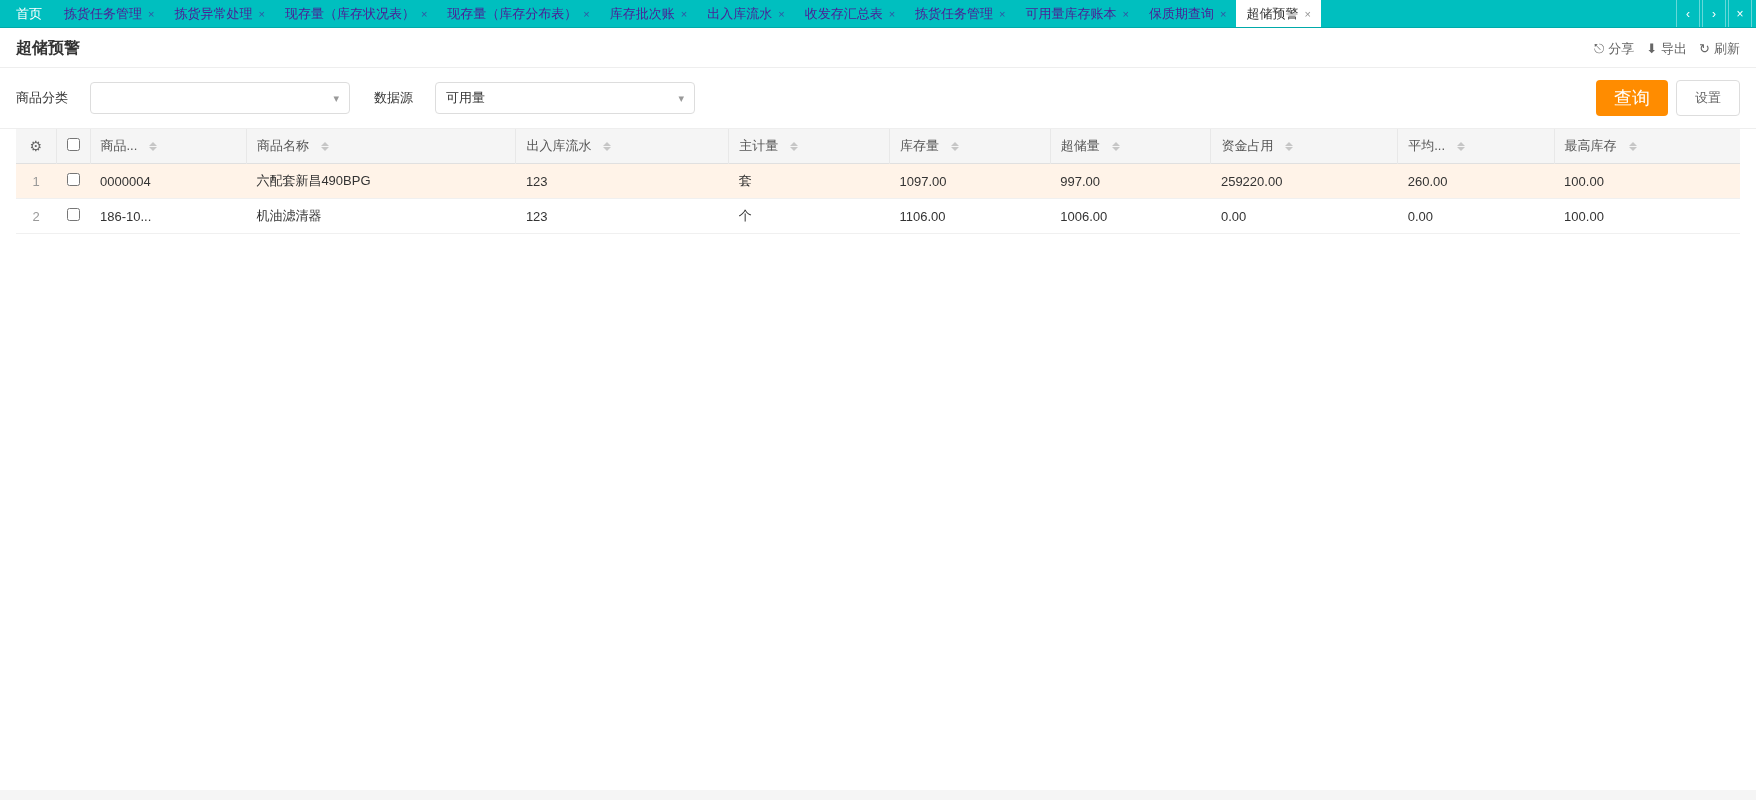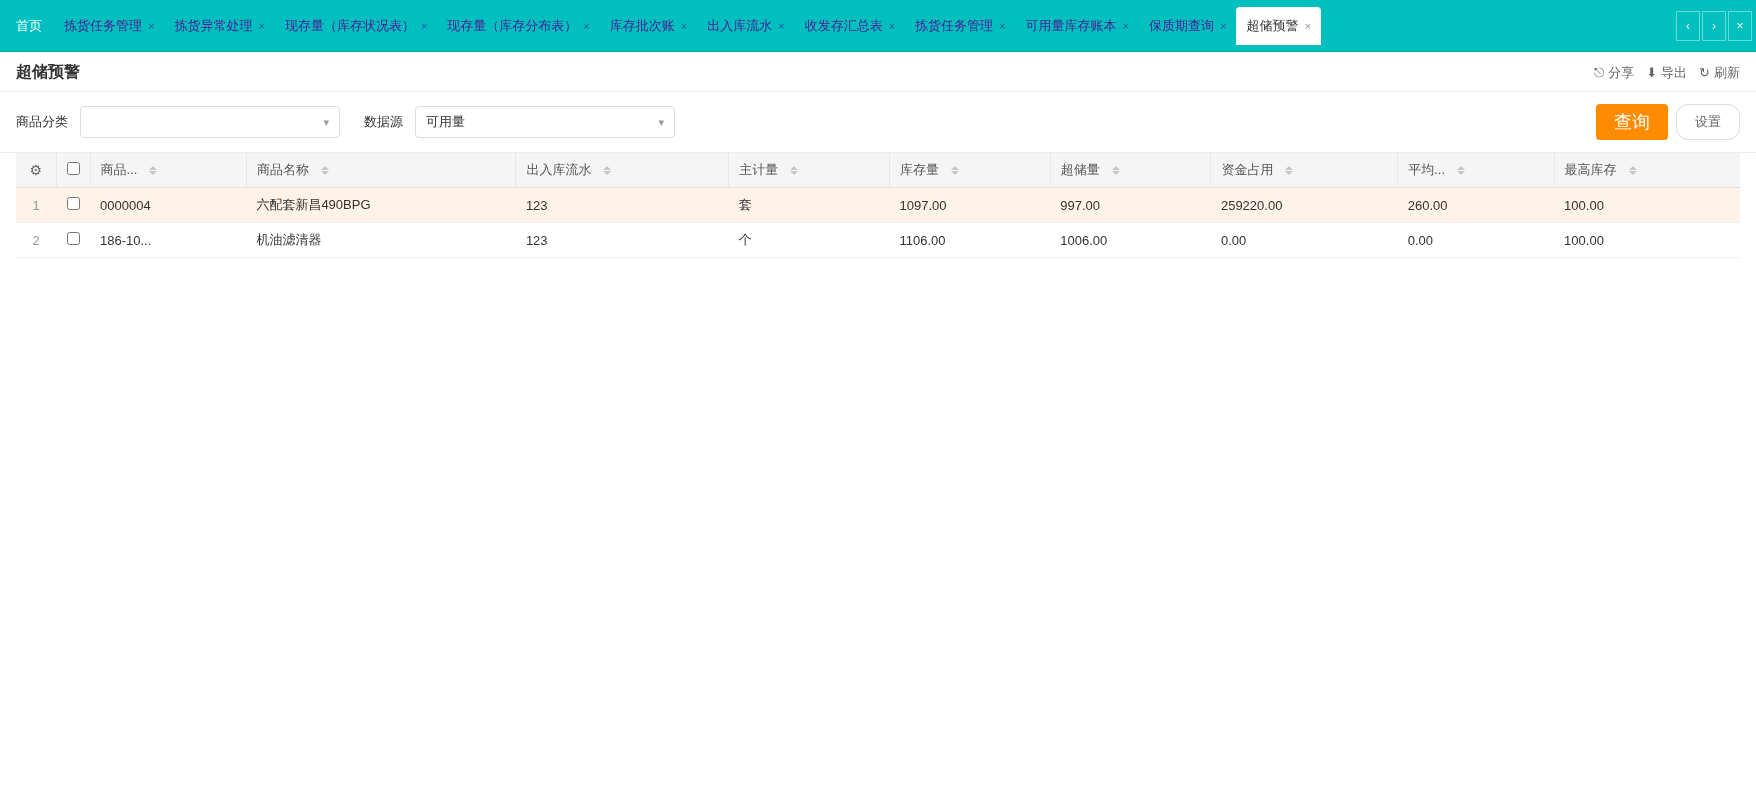--- a/index.html
+++ b/index.html
@@ -3,21 +3,21 @@
   <meta charset="utf-8">
   <style>
     * { box-sizing: border-box; margin: 0; padding: 0; }
     body { font-family: "Microsoft YaHei", "PingFang SC", Arial, sans-serif; font-size: 13px; background: #f5f5f5; color: #333; }
 
     
     .top-nav {
       display: flex;
       align-items: center;
       background: #00bfbf;
-      height: 52px;
+      height: 28px;
       padding: 0 4px;
       overflow: hidden;
       border-bottom: 1px solid #00aaaa;
     }
     .nav-item {
       display: flex;
       align-items: center;
       padding: 0 10px;
       height: 38px;
       color: #4c1d95;
@@ -102,21 +102,21 @@
       display: flex;
       align-items: center;
       padding: 12px 16px;
       gap: 24px;
       border-bottom: 1px solid #eee;
       background: #fff;
     }
     .filter-item {
       display: flex;
       align-items: center;
-      gap: 12px;
+      gap: 22px;
     }
     .filter-label {
       color: #333;
       font-size: 13px;
       white-space: nowrap;
     }
     .filter-select {
       display: flex;
       align-items: center;
       justify-content: space-between;
@@ -141,21 +141,21 @@
       border: none;
       border-radius: 4px;
       padding: 6px 18px;
       cursor: pointer;
       font-size: 18px;
     }
     .btn-set {
       background: #fff;
       color: #666;
       border: 1px solid #ddd;
-      border-radius: 12px;
+      border-radius: 4px;
       padding: 6px 18px;
       cursor: pointer;
       font-size: 13px;
     }
 
     
     .table-wrapper {
       padding: 0 16px;
     }
     table {

